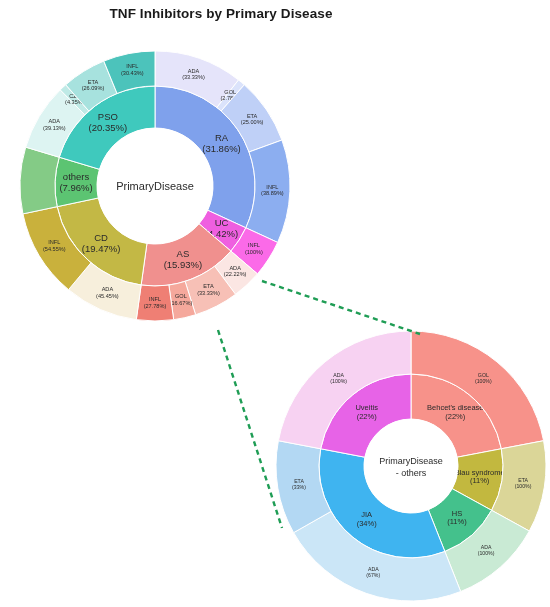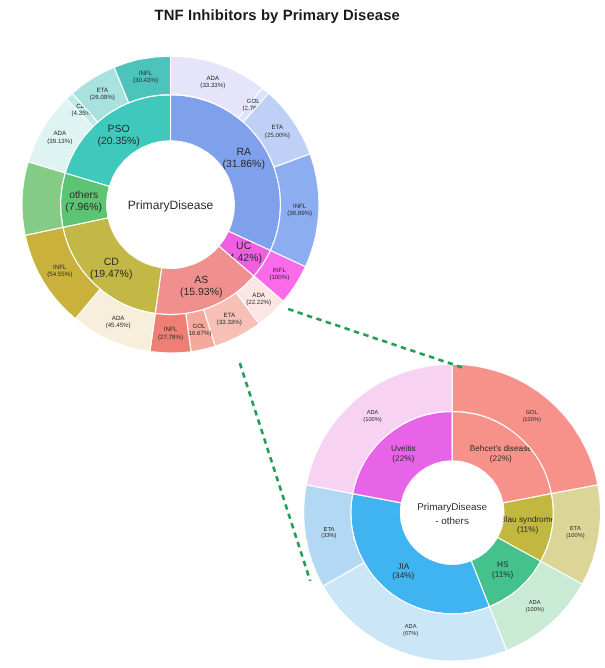--- a/index.html
+++ b/index.html
@@ -17,21 +17,20 @@
   #page-title {
     position: absolute;
     top: 6px;
     left: 0;
     width: 442px;
     text-align: center;
     font-size: 13.5px;
     font-weight: bold;
     color: #1a1a1a;
     letter-spacing: 0.1px;
-    padding-left: 31px;
   }
   #chart-area {
     position: absolute;
     top: 0;
     left: 0;
     width: 550px;
     height: 607px;
   }
   svg { display: block; }
   .slice-label {

